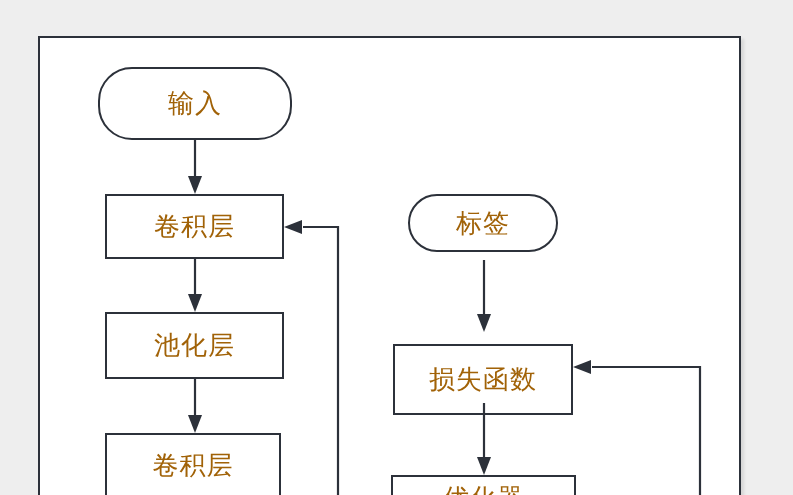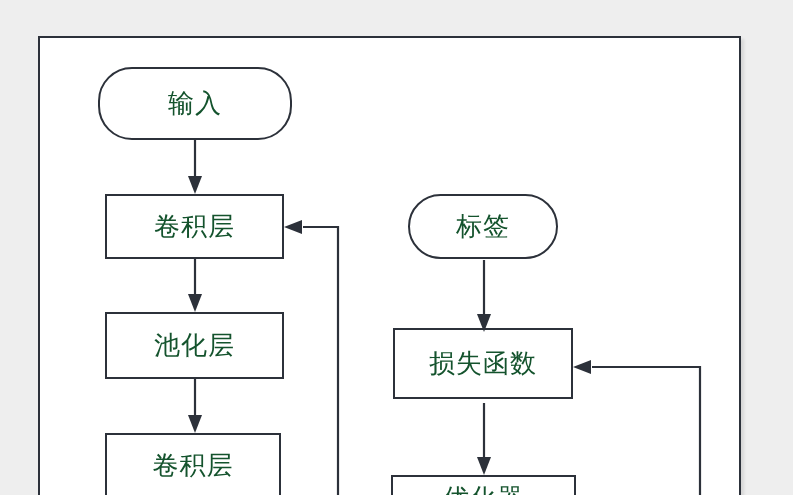--- a/index.html
+++ b/index.html
@@ -36,34 +36,34 @@
   }
   .node {
     position: absolute;
     box-sizing: border-box;
     background: #ffffff;
     border: 2.5px solid #2c313a;
     display: flex;
     flex-direction: column;
     align-items: center;
     justify-content: center;
-    color: #14532d;
+    color: #a16207;
     font-size: 26px;
     letter-spacing: 1px;
     line-height: 31px;
     text-align: left;
     white-space: nowrap;
   }
   .stadium { border-radius: 34px; }
   .node-input  { left: 98px;  top: 67px;  width: 194px; height: 73px; }
   .node-conv1  { left: 105px; top: 194px; width: 179px; height: 65px; }
   .node-pool   { left: 105px; top: 312px; width: 179px; height: 67px; }
   .node-conv2  { left: 105px; top: 433px; width: 176px; height: 64px; }
-  .node-tag    { left: 408px; top: 194px; width: 150px; height: 65px; border-radius: 33px; }
-  .node-loss   { left: 393px; top: 328px; width: 180px; height: 71px; }
+  .node-tag    { left: 408px; top: 194px; width: 150px; height: 58px; border-radius: 33px; }
+  .node-loss   { left: 393px; top: 344px; width: 180px; height: 71px; }
   .node-opt    { left: 391px; top: 475px; width: 185px; height: 62px;
                  justify-content: flex-start; padding-top: 6px; }
   .edge-line {
     stroke: #2c313a;
     stroke-width: 2.2;
     fill: none;
   }
   .edge-head { fill: #2c313a; stroke: none; }
 </style>
 </head>

